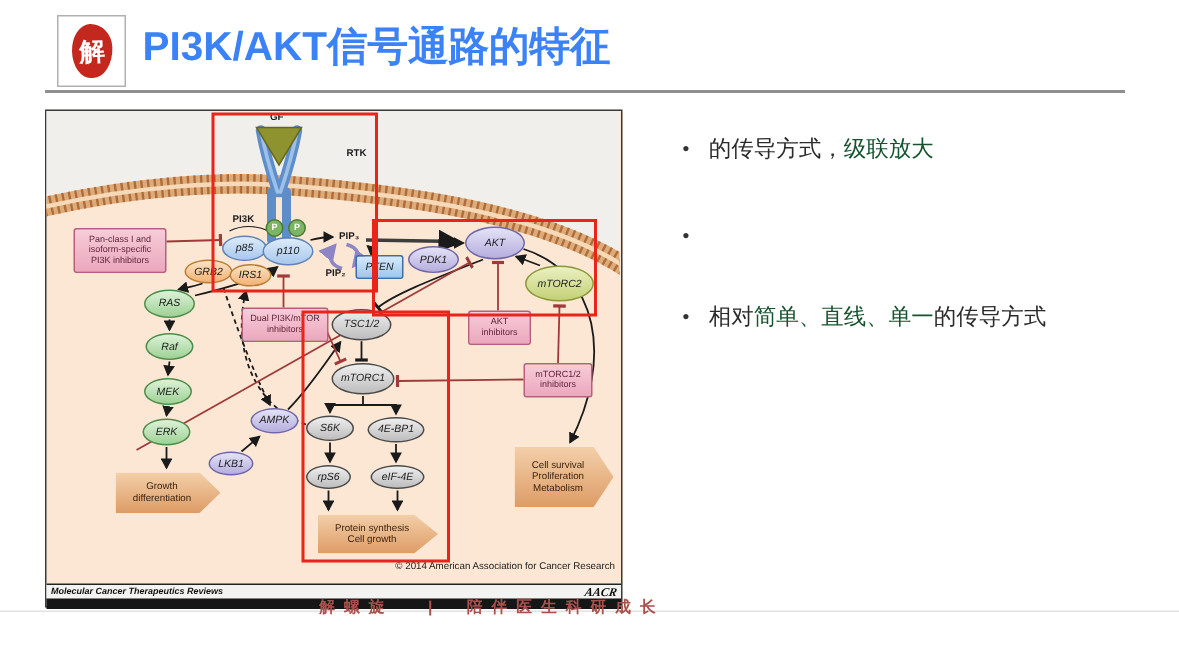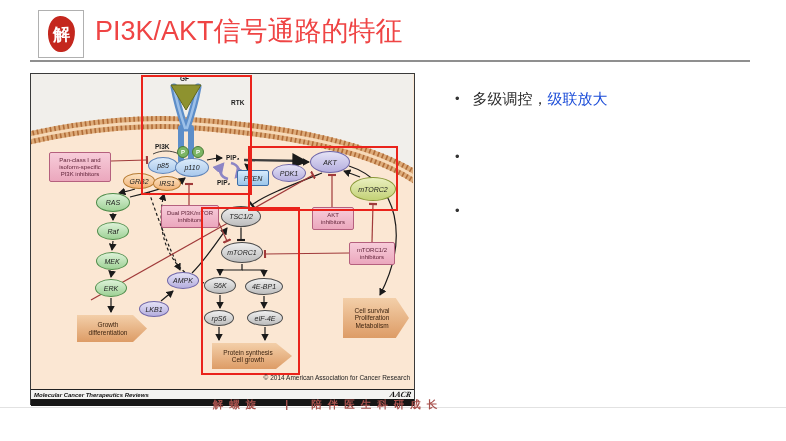--- a/index.html
+++ b/index.html
@@ -5,21 +5,21 @@
   html,body{margin:0;padding:0;background:#fff;}
   .slide{position:relative;width:786px;height:441px;background:#fff;overflow:hidden;
          font-family:"Liberation Sans",sans-serif;}
 
   
   .logo-box{position:absolute;left:38px;top:10px;width:44px;height:46px;background:#fff;
             border:1px solid #b0b0b0;display:flex;align-items:center;justify-content:center;}
   .seal{width:27px;height:36px;background:#c4271e;border-radius:46% 54% 50% 44% / 50% 44% 56% 50%;
         color:#fff;font-family:"Liberation Serif",serif;font-size:17px;font-weight:bold;
         display:flex;align-items:center;justify-content:center;transform:rotate(-2deg);}
-  .title{position:absolute;left:95px;top:13px;font-size:27px;font-weight:normal;color:#ef4444;}
+  .title{position:absolute;left:95px;top:13px;font-size:27px;font-weight:bold;color:#3b82f6;}
   .title-rule{position:absolute;left:30px;top:60px;width:720px;height:2px;background:#8f8f8f;}
 
   
   .figure{position:absolute;left:30px;top:73px;width:385px;height:332px;background:#fbe7d3;
           border:1.5px solid #3a3a3a;box-sizing:border-box;}
   .figure svg{position:absolute;left:0;top:0;}
   .nd{position:absolute;display:flex;align-items:center;justify-content:center;
       font-style:italic;font-size:7px;color:#1c1c1c;border-radius:50%;box-sizing:border-box;
       border:1px solid #555;line-height:1;}
   .blue  {background:linear-gradient(#dcebfa,#a8c8ec);border-color:#5d83b8;}
@@ -45,21 +45,21 @@
                border-top:1px solid #222;display:flex;align-items:center;justify-content:space-between;
                padding:0 3px;box-sizing:border-box;}
   .journal-name{font-size:6px;font-weight:bold;font-style:italic;color:#111;}
   .aacr{font-size:8px;font-weight:bold;font-style:italic;color:#111;transform:skewX(-10deg);
         font-family:"Liberation Serif",serif;}
   .black-bar{position:absolute;left:0;right:0;top:325px;height:6.5px;background:#161616;}
 
   
   .bullet{position:absolute;left:455px;width:320px;font-size:15px;color:#2b2b2b;display:flex;}
   .bullet .dot{font-size:13px;margin-right:13px;color:#333;padding-top:1px;}
-  .red{color:#1d4ed8;}
+  .red{color:#14532d;}
   .it{font-style:italic;}
   .citation{position:absolute;left:443px;top:371px;font-size:12.5px;color:#1a1a1a;}
 
   
   .footer-rule{position:absolute;left:0;top:407px;width:786px;height:1px;background:#e2e2e2;}
   .footer{position:absolute;left:0;top:398px;width:656px;text-align:center;font-size:10.5px;
           font-weight:bold;color:#a8514d;}
   .footer .sp{letter-spacing:6px;}
   .footer .pipe{margin:0 20px;letter-spacing:0;}
 </style>
@@ -219,27 +219,28 @@
     <div class="fig-copyright">© 2014 American Association for Cancer Research</div>
     <div class="journal-bar">
       <span class="journal-name">Molecular Cancer Therapeutics Reviews</span>
       <span class="aacr">AACR</span>
     </div>
     <div class="black-bar"></div>
   </div>
 
   <div class="bullet" style="top:90px;">
     <span class="dot">•</span>
-    <span><span>多级调控，</span><span class="red">级联放大</span></span>
+    <span><span>的传导方式，</span><span class="red">级联放大</span></span>
   </div>
   <div class="bullet" style="top:148px;">
     <span class="dot">•</span>
   </div>
   <div class="bullet" style="top:202px;">
     <span class="dot">•</span>
+    <span><span>相对</span><span class="red">简单、直线、单一</span><span>的传导方式</span></span>
   </div>
 
 
   <div class="footer-rule"></div>
   <div class="footer">
     <span class="sp">解螺旋</span>
     <span class="pipe">|</span>
     <span class="sp">陪伴医生科研成长</span>
   </div>
 </div>

